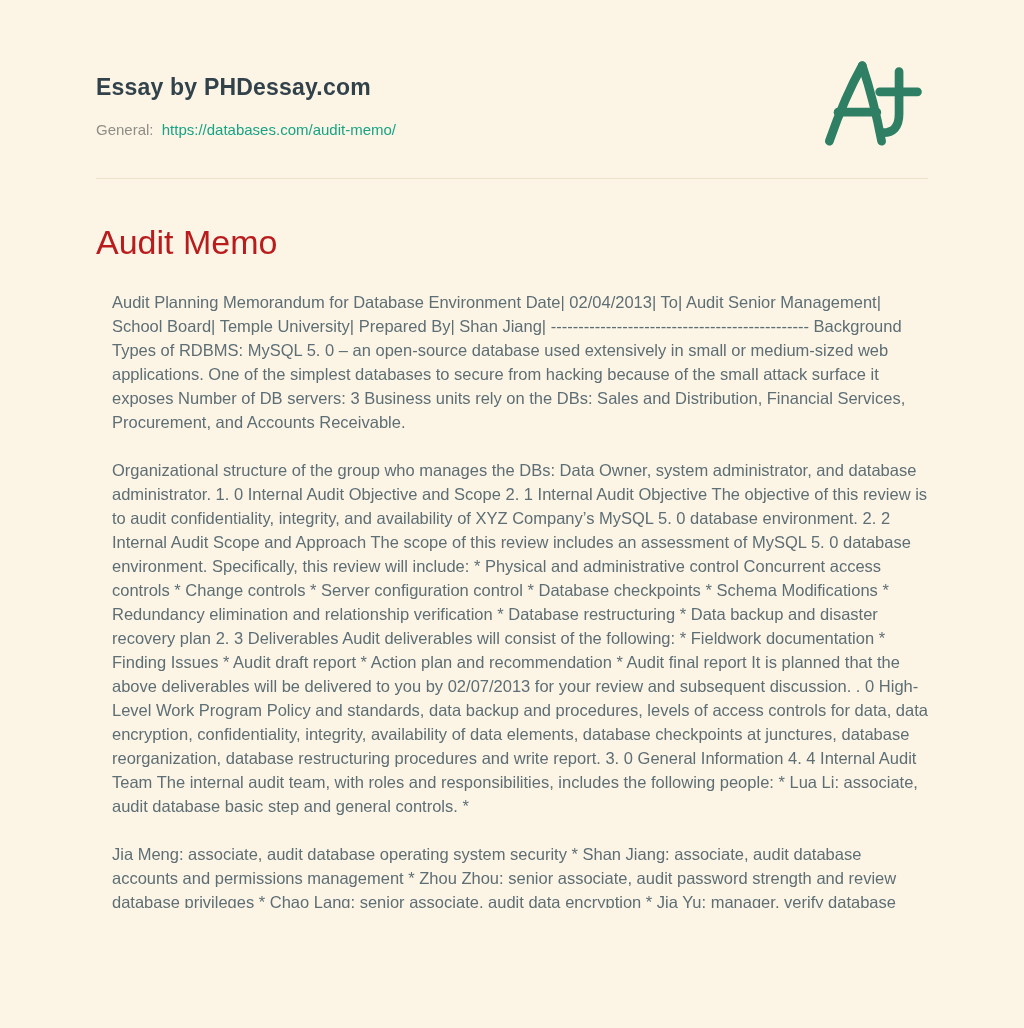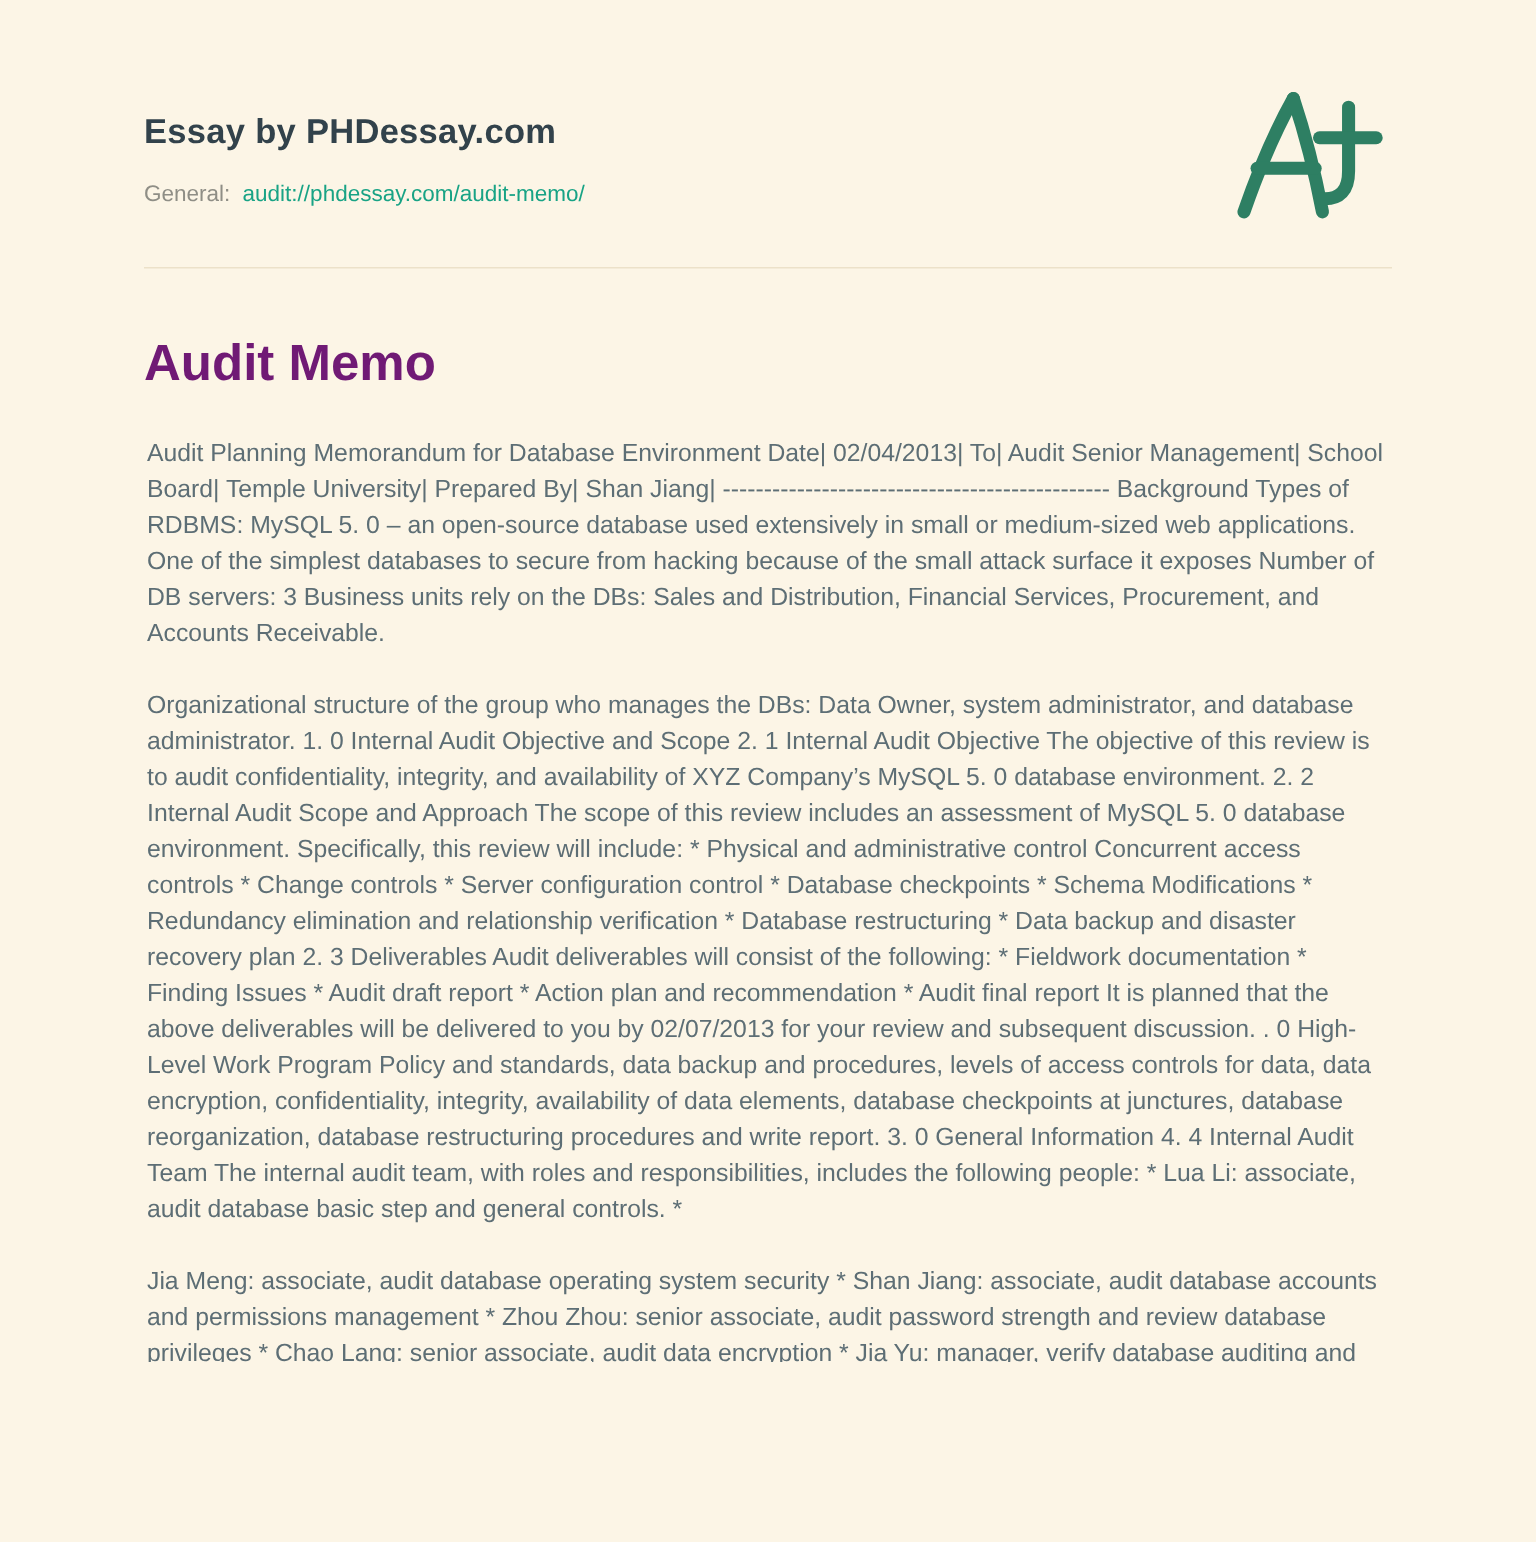--- a/index.html
+++ b/index.html
@@ -44,42 +44,42 @@
   }
   .logo {
     width: 112px;
     height: 92px;
     margin-right: 2px;
   }
   .logo svg { width: 100%; height: 100%; }
   .article-title {
     margin: 44px 0 28px 0;
     font-size: 34px;
-    font-weight: 700;
-    color: #701a75;
+    font-weight: 400;
+    color: #b91c1c;
   }
   .para {
-    margin: 0 0 24px 2px;
+    margin: 0 0 24px 16px;
     font-size: 16.5px;
     line-height: 24px;
     color: #5d6e75;
     word-wrap: break-word;
   }
 </style>
 </head>
 <body>
 
 <div class="page">
 
   <header class="header">
     <div class="header-left">
       <h1 class="site-title">Essay by PHDessay.com</h1>
       <div class="source-line">
         <span>General:</span>
-        <a class="source-link" href="#">audit://phdessay.com/audit-memo/</a>
+        <a class="source-link" href="#">https://databases.com/audit-memo/</a>
       </div>
     </div>
 
     <div class="logo">
       <svg viewBox="0 0 112 95" fill="none" xmlns="http://www.w3.org/2000/svg">
         <g stroke="#2e7f63" stroke-width="9" stroke-linecap="round" fill="none">
           <path d="M14 88 Q30 42 48 10"></path>
           <path d="M48 10 Q60 46 68 88"></path>
           <path d="M23 58 L63 58"></path>
           <path d="M86 16 L86 60 Q86 80 68 79"></path>

